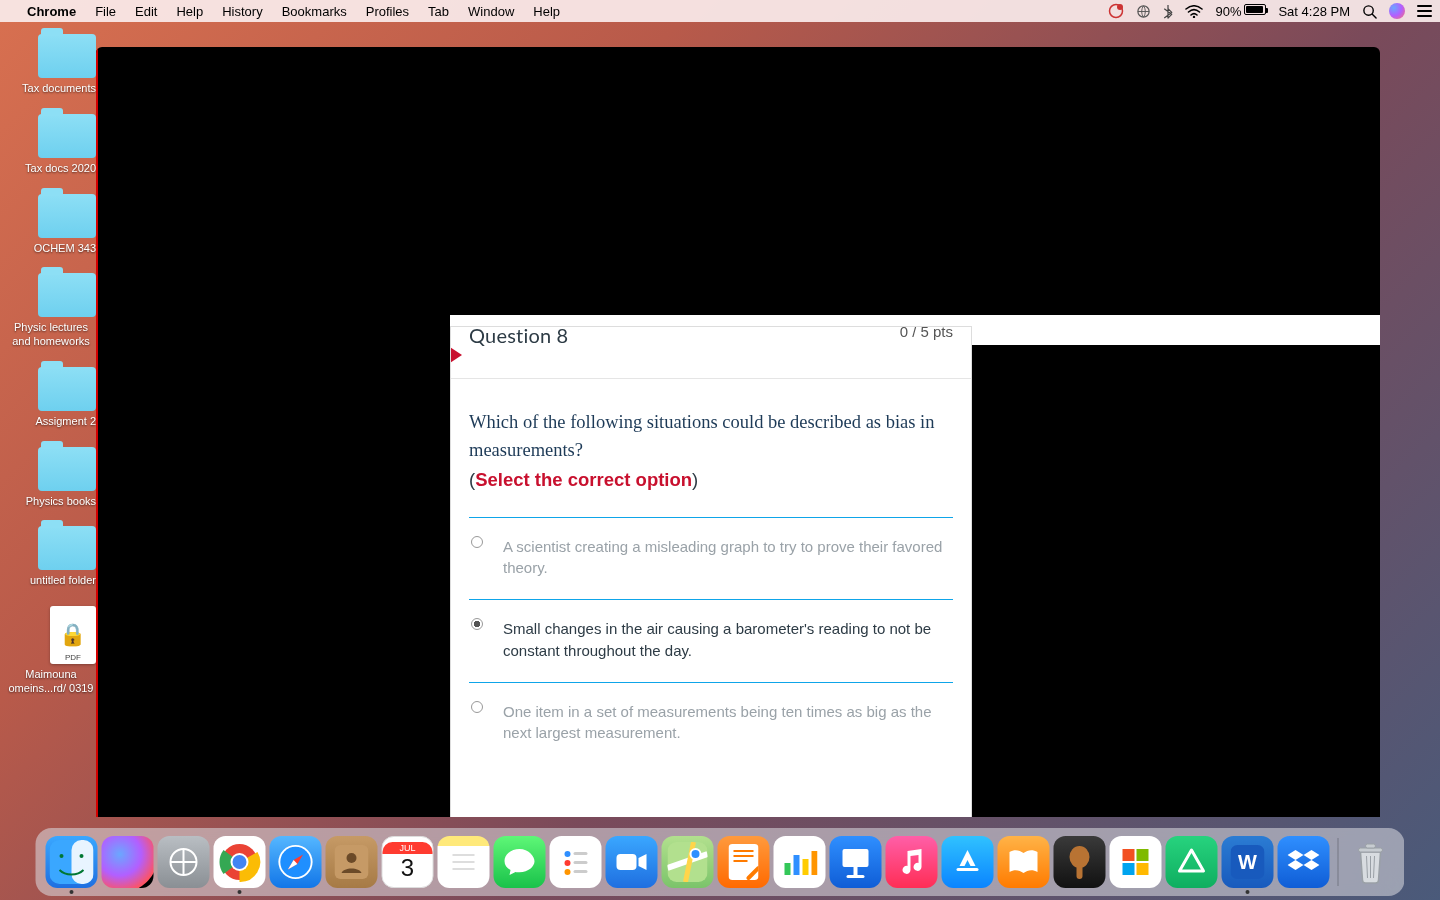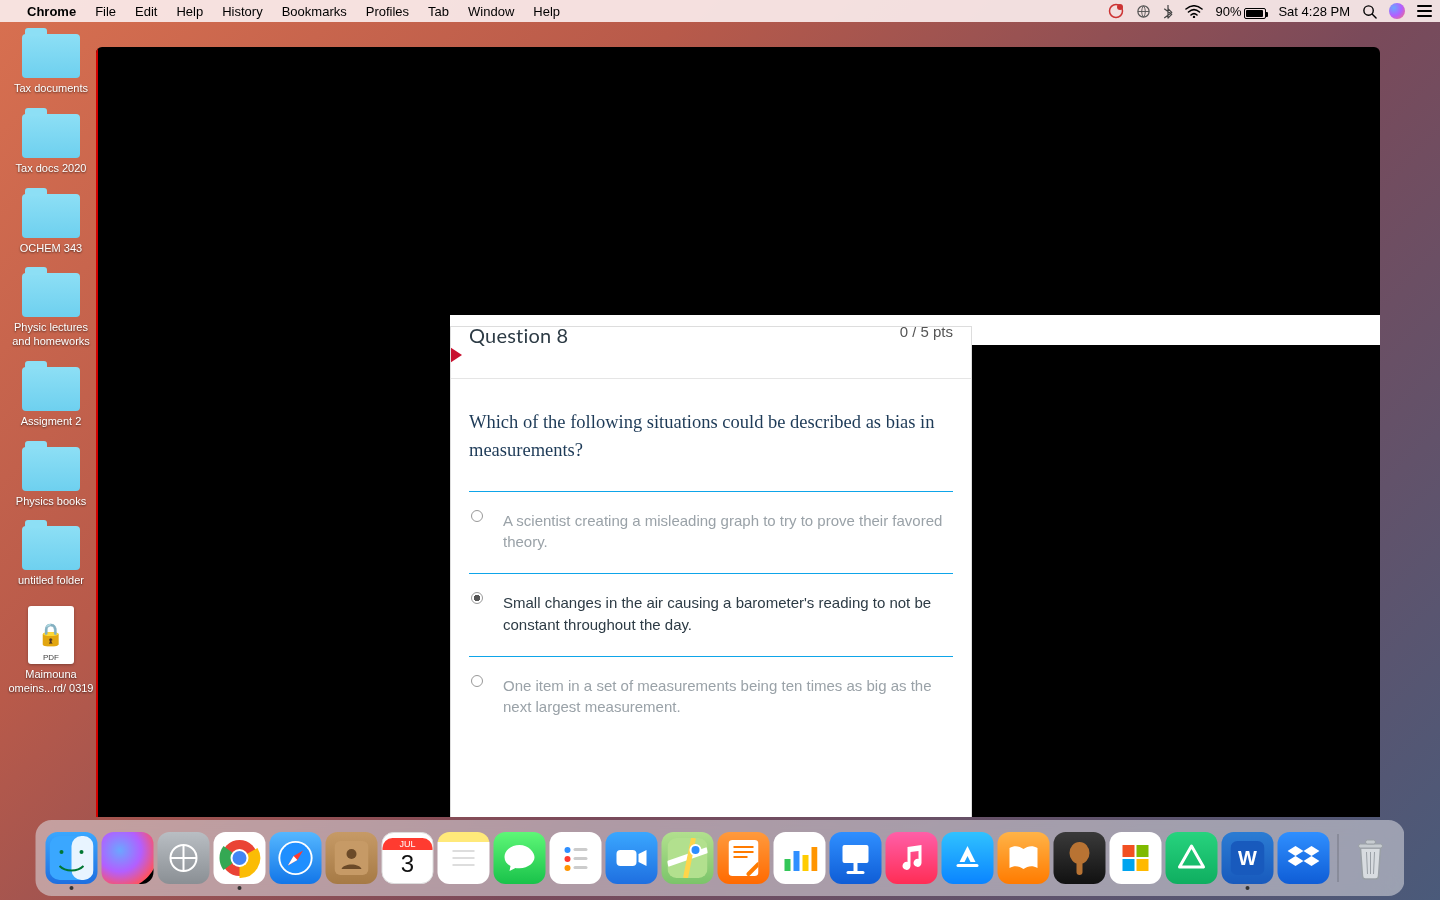--- a/index.html
+++ b/index.html
@@ -15,31 +15,31 @@
   background: rgba(250, 235, 235, 0.92);
   display: flex; align-items: center;
   font-size: 13px; color: #000;
   padding: 0 8px;
 }
 .menubar .left { display: flex; align-items: center; gap: 19px; }
 .menubar .apple { font-size: 15px; }
 .menubar .appname { font-weight: 700; }
 .menubar .right { margin-left: auto; display: flex; align-items: center; gap: 12px; }
 .menubar .right .icon { font-size: 14px; }
-.menubar .batt { display: inline-flex; align-items: flex-end; gap: 3px; }
+.menubar .batt { display: inline-flex; align-items: flex-start; gap: 3px; }
 .menubar .battbox { width: 22px; height: 11px; border: 1px solid #000; border-radius: 2px; position: relative; }
 .menubar .battbox::after { content: ""; position: absolute; right: -3px; top: 3px; width: 2px; height: 5px; background: #000; border-radius: 0 1px 1px 0; }
 .menubar .battfill { position: absolute; left: 1px; top: 1px; bottom: 1px; width: 85%; background: #000; border-radius: 1px; }
 .siri-dot { width: 16px; height: 16px; border-radius: 50%; background: radial-gradient(circle at 30% 30%, #6aa7ff, #b25fff 50%, #ff6f6f); }
 .menulist { width: 15px; height: 12px; display: inline-flex; flex-direction: column; justify-content: space-between; }
 .menulist span { height: 2px; background: #000; border-radius: 1px; }
 
 
 .desktop-icons { position: absolute; top: 34px; left: 6px; width: 90px; }
-.dicon { display: flex; flex-direction: column; align-items: center; margin-bottom: 18px; cursor: default; }
+.dicon { display: flex; flex-direction: column; align-items: flex-end; margin-bottom: 18px; cursor: default; }
 .folder {
   width: 58px; height: 44px; border-radius: 4px;
   background: linear-gradient(#8ddff5, #6ed0ef);
   position: relative; margin-bottom: 4px;
 }
 .folder::before { content: ""; position: absolute; top: -6px; left: 3px; width: 22px; height: 8px; background: #8ddff5; border-radius: 3px 3px 0 0; }
 .dicon .lbl { color: #fff; font-size: 11px; text-align: center; line-height: 1.25; text-shadow: 0 1px 2px rgba(0,0,0,.6); }
 .pdfpage { width: 46px; height: 58px; background: #fff; border-radius: 3px; position: relative; box-shadow: 0 1px 3px rgba(0,0,0,.3); margin-bottom: 4px; display:flex; align-items:center; justify-content:center; flex-direction:column; }
 .pdfpage .lock { font-size: 22px; }
 .pdfpage .pdftag { font-size: 8px; position: absolute; bottom: 2px; color: #444; }
@@ -68,21 +68,21 @@
 .options { margin-top: 26px; }
 .opt { border-top: 1px solid #0ea5e9; padding: 18px 0 20px 34px; position: relative; }
 .opt .radio { position: absolute; left: 2px; top: 18px; width: 12px; height: 12px; border: 1px solid #999; border-radius: 50%; background: #fff; }
 .opt.selected .radio { background: radial-gradient(circle, #555 0 45%, #fff 50% 100%); }
 .opt .txt { font-size: 15px; line-height: 1.45; color:#2d3b45; }
 .opt.dim .txt { color: #9aa2a8; }
 
 
 .dock {
   position: absolute; bottom: 4px; left: 50%; transform: translateX(-50%);
-  height: 76px; padding: 4px 10px;
+  height: 68px; padding: 4px 10px;
   background: rgba(220,220,225,.55); backdrop-filter: blur(20px);
   border-radius: 16px; display: flex; align-items: center; gap: 4px;
 }
 .dock .app { width: 52px; height: 52px; border-radius: 12px; display:flex; align-items:center; justify-content:center; font-size:26px; color:#fff; position:relative; }
 .dock .app .dot { position:absolute; bottom:-6px; left:50%; transform:translateX(-50%); width:4px; height:4px; border-radius:50%; background:#333; }
 .dock .sep { width: 1px; height: 48px; background: rgba(0,0,0,.25); margin: 0 4px; }
 .trash { width:48px; height:52px; display:flex; align-items:center; justify-content:center; font-size:34px; color:#9aa0a6; }
 
 .dock .finder{background:linear-gradient(#3aa7ff,#1f6fe0)}
 .dock .siri{background:radial-gradient(circle at 35% 35%,#6aa7ff,#b25fff 45%,#ff535f 80%,#000 82%);}
@@ -217,20 +217,23 @@
   <div class="leftedge"></div>
   <div class="whitetop"></div>
   <div class="quizwrap">
     <div class="qheader">
       <span class="flag"></span>
       <span class="title">Question 8</span>
       <span class="pts">0 / 5 pts</span>
     </div>
     <div class="qbody">
       <div class="qprompt">Which of the following situations could be described as bias in measurements?</div>
+      <div class="qhint">
+        <span>(</span><span class="red">Select the correct option</span><span>)</span>
+      </div>
       <div class="options">
         <div class="opt dim">
           <span class="radio"></span>
           <div class="txt">A scientist creating a misleading graph to try to prove their favored theory.</div>
         </div>
         <div class="opt selected">
           <span class="radio"></span>
           <div class="txt">Small changes in the air causing a barometer's reading to not be constant throughout the day.</div>
         </div>
         <div class="opt dim">

